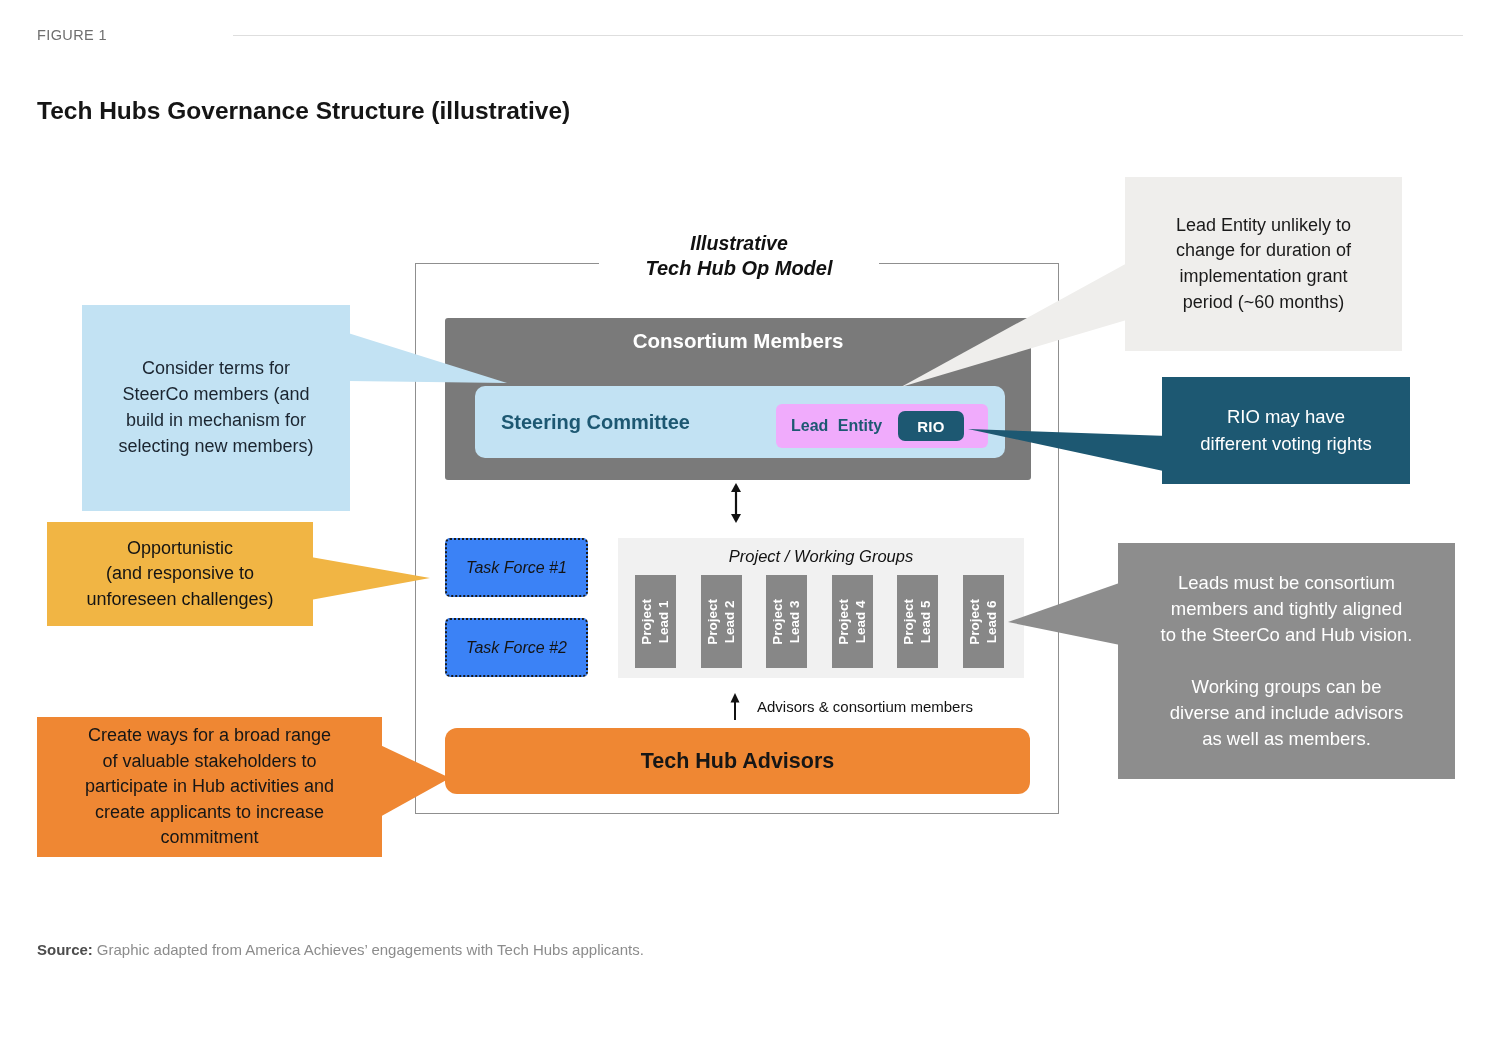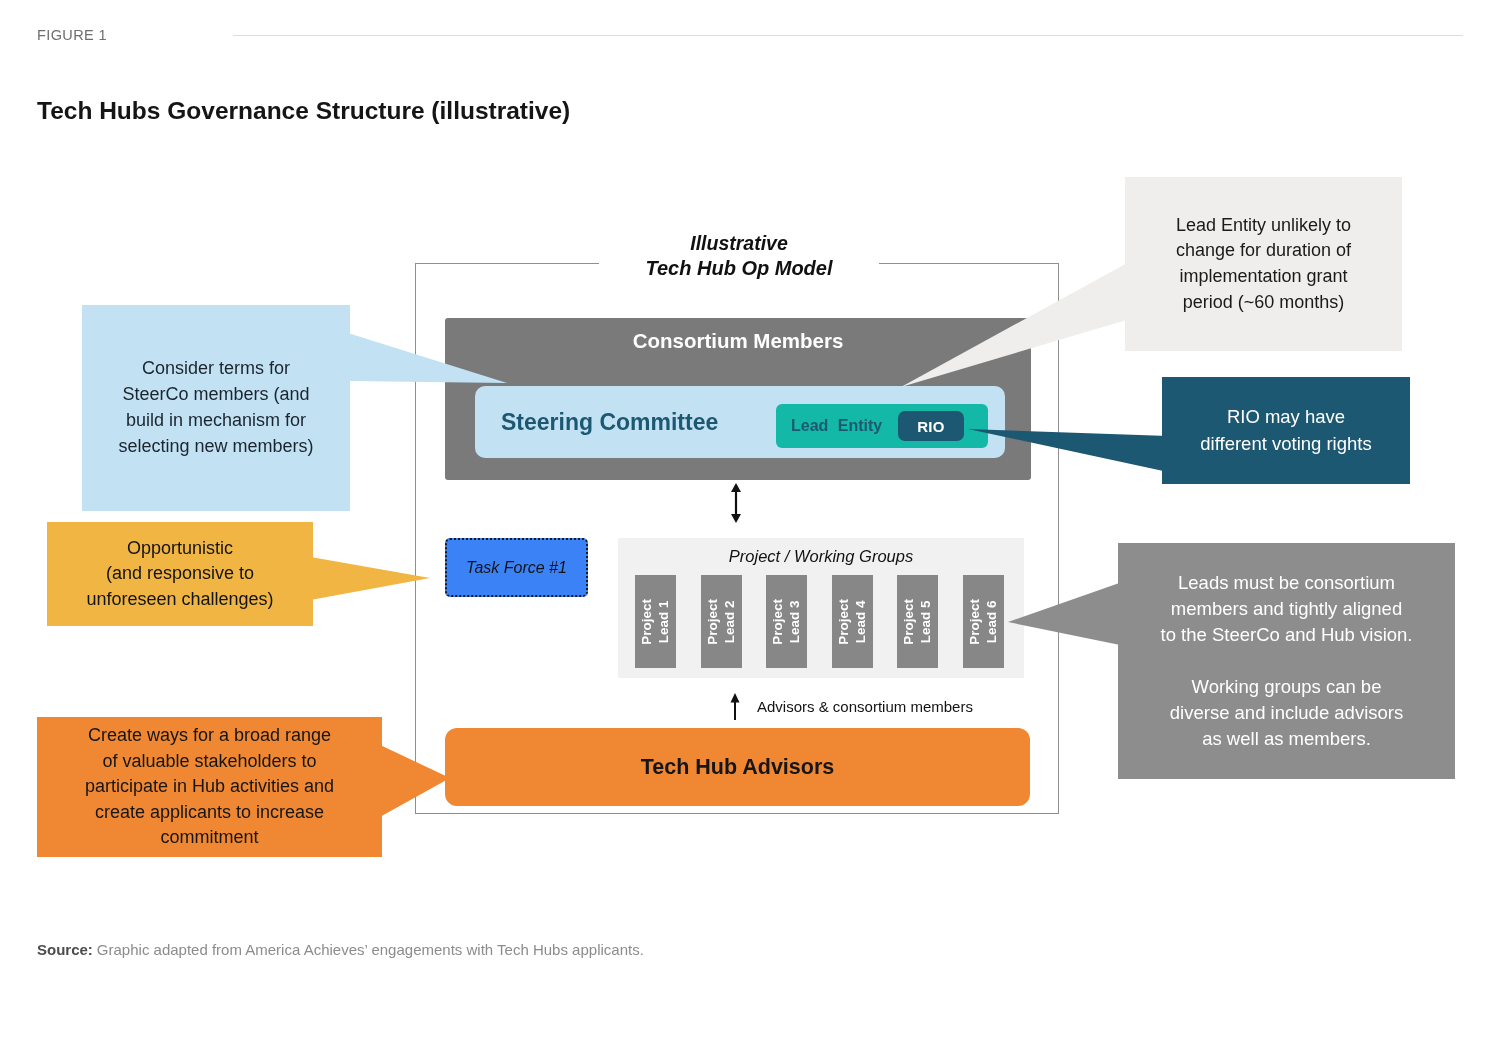--- a/index.html
+++ b/index.html
@@ -18,41 +18,41 @@
   
   .op-frame { left:415px; top:263px; width:642px; height:549px; border:1.5px solid #8f8f8f; background:#ffffff; z-index:1; }
   .frame-title { left:599px; top:231px; width:280px; background:#ffffff; text-align:center; z-index:3; padding-bottom:3px; }
   .frame-title-l1 { font-style:italic; font-weight:bold; font-size:19.5px; color:#111; line-height:1.3; }
   .frame-title-l2 { font-weight:bold; font-size:20px; color:#111; line-height:1.25;font-style:italic; }
 
   
   .consortium { left:445px; top:310px; width:586px; height:162px; background:#7a7a7a; border-radius:3px; z-index:2;margin-top:8px; }
   .consortium-label { position:absolute; left:0; right:0; top:11px; text-align:center; color:#ffffff; font-weight:bold; font-size:20.5px; }
   .steerco { position:absolute; left:30px; top:68px; width:530px; height:72px; background:#c2e2f3; border-radius:10px; }
-  .steerco-label { position:absolute; left:26px; top:0; height:100%; display:flex; align-items:center; color:#1d5872; font-weight:bold; font-size:23px; }
-  .lead-chip { position:absolute; left:301px; top:18px; width:212px; height:44px; background:#14b8a6; border-radius:6px; }
+  .steerco-label { position:absolute; left:26px; top:0; height:100%; display:flex; align-items:center; color:#1d5872; font-weight:bold; font-size:20px; }
+  .lead-chip { position:absolute; left:301px; top:18px; width:212px; height:44px; background:#f0abfc; border-radius:6px; }
   .lead-label { position:absolute; left:15px; top:0; height:100%; display:flex; align-items:center; color:#1d5872; font-weight:bold; font-size:16px; word-spacing:5px; }
   .rio-chip { position:absolute; left:122px; top:7px; width:66px; height:30px; background:#1d5872; color:#ffffff; border-radius:7px;
               display:flex; align-items:center; justify-content:center; font-weight:bold; font-size:15px; letter-spacing:.3px; }
 
   
   .task-force { left:445px; width:143px; height:59px; background:#3b82f6; border:2px dotted #1a1a1a; border-radius:5px;
                 display:flex; align-items:center; justify-content:center; font-style:italic; font-size:16px; color:#141414; z-index:2; box-sizing:border-box; }
   .tf1 { top:538px; } .tf2 { top:618px; }
 
   
   .working { left:618px; top:538px; width:406px; height:140px; background:#f1f1f1; z-index:2; }
   .working-title { position:absolute; left:0; right:0; top:9px; text-align:center; font-style:italic; font-size:16.5px; color:#111; }
   .lead-col { position:absolute; top:37px; width:41px; height:93px; background:#878787; display:flex; align-items:center; justify-content:center; }
   .lead-col .rot { transform:rotate(-90deg); color:#ffffff; font-weight:bold; font-size:13.5px; line-height:1.25; text-align:center; width:93px; }
   .lc1{left:17px;} .lc2{left:83px;} .lc3{left:148px;} .lc4{left:214px;} .lc5{left:279px;} .lc6{left:345px;}
 
   
   .advisors-arrow-label { left:757px; top:698px; font-size:15px; color:#131313; z-index:2; }
-  .advisors { left:445px; top:728px; width:585px; height:78px; background:#ef8733; border-radius:12px;
+  .advisors { left:445px; top:728px; width:585px; height:66px; background:#ef8733; border-radius:12px;
               display:flex; align-items:center; justify-content:center; font-weight:bold; font-size:21.5px; color:#161616; z-index:2; }
 
   
   .callout { display:flex; align-items:center; justify-content:center; text-align:center; z-index:6; }
   .co-blue      { left:82px;   top:305px; width:268px; height:206px; background:#c2e2f3; color:#1b2530; font-size:18px;  line-height:1.44; }
   .co-lightgray { left:1125px; top:177px; width:277px; height:174px; background:#efeeec; color:#1a1a1a; font-size:18px;  line-height:1.42; }
   .co-teal      { left:1162px; top:377px; width:248px; height:107px; background:#1d5872; color:#ffffff; font-size:18.5px; line-height:1.42; }
   .co-yellow    { left:47px;   top:522px; width:266px; height:104px; background:#f1b544; color:#141414; font-size:18px;  line-height:1.42; }
   .co-orange    { left:37px;   top:717px; width:345px; height:140px; background:#ef8733; color:#161616; font-size:18px;  line-height:1.42; }
   .co-gray      { left:1118px; top:543px; width:337px; height:236px; background:#8d8d8d; color:#ffffff; font-size:18.5px; line-height:1.4; }
@@ -84,20 +84,21 @@
     <div class="steerco">
       <div class="steerco-label" data-bind="diagram.steering_label">Steering Committee</div>
       <div class="lead-chip">
         <div class="lead-label" data-bind="diagram.lead_entity_label">Lead Entity</div>
         <div class="rio-chip" data-bind="diagram.rio_label">RIO</div>
       </div>
     </div>
   </div>
 
   <div class="abs task-force tf1" data-bind="diagram.task_forces.0">Task Force #1</div>
+  <div class="abs task-force tf2" data-bind="diagram.task_forces.1">Task Force #2</div>
 
   <div class="abs working">
     <div class="working-title" data-bind="diagram.working_groups.title">Project / Working Groups</div>
     <div class="lead-col lc1">
         <span class="rot" data-bind-lines="diagram.working_groups.leads.0">Project
 Lead 1</span>
       </div>
     <div class="lead-col lc2">
         <span class="rot" data-bind-lines="diagram.working_groups.leads.1">Project
 Lead 2</span>

